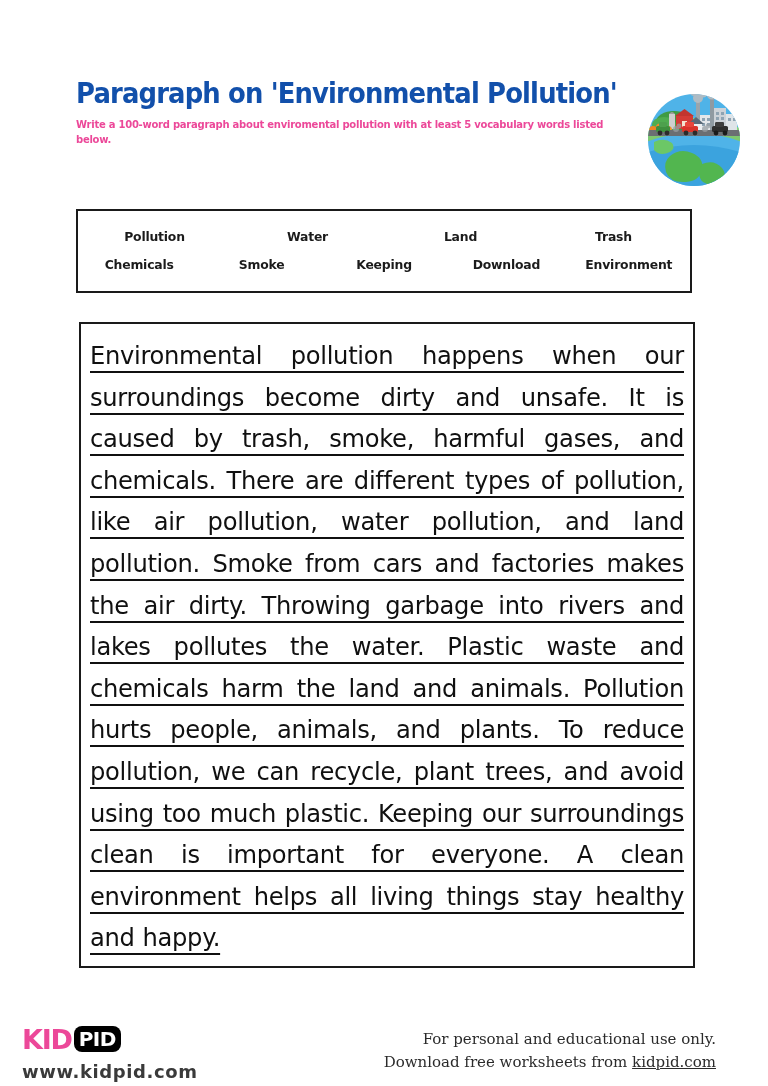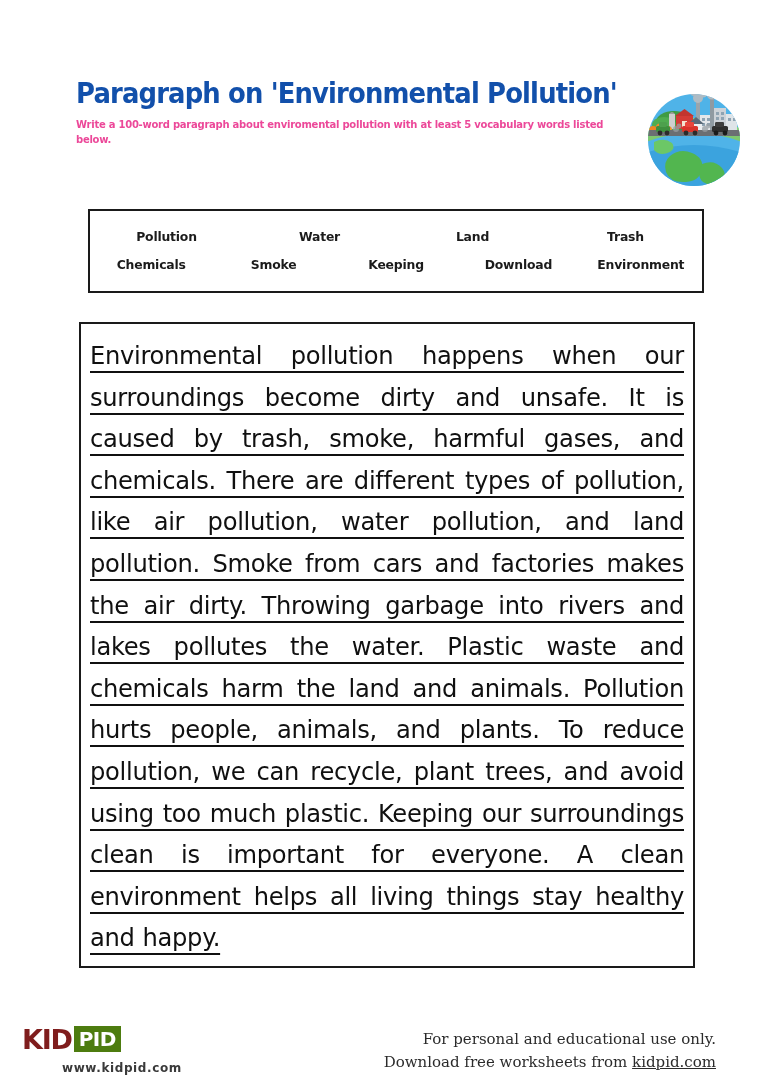--- a/index.html
+++ b/index.html
@@ -52,21 +52,21 @@
     left: 640px;
     top: 72px;
     width: 108px;
     height: 116px;
     pointer-events: none;
   }
 
   
   #vocab-box {
     position: absolute;
-    left: 88px;
+    left: 76px;
     top: 209px;
     width: 616px;
     height: 84px;
     border: 2.2px solid #1a1a1a;
     box-sizing: border-box;
     display: flex;
     flex-direction: column;
     justify-content: center;
   }
   .vocab-row {
@@ -131,44 +131,43 @@
   }
   #logo-wordmark {
     display: flex;
     align-items: center;
     height: 30px;
   }
   #logo-kid {
     font-family: "DejaVu Sans", sans-serif;
     font-size: 27px;
     font-weight: 700;
-    color: #7f1d1d;
+    color: #ec4899;
     letter-spacing: -1.2px;
     line-height: 1;
   }
   #logo-pid {
     font-family: "DejaVu Sans", sans-serif;
     font-size: 20px;
     font-weight: 700;
     color: #ffffff;
-    background: #4d7c0f;
-    border-radius: 0;
+    background: #000000;
+    border-radius: 8px;
     padding: 2.5px 5px 3.5px 5px;
     letter-spacing: -0.6px;
     line-height: 1;
     margin-left: 2px;
   }
   #logo-url {
     font-family: "DejaVu Sans", sans-serif;
-    font-size: 12px;
+    font-size: 18px;
     font-weight: 700;
     color: #3a3a3a;
     letter-spacing: 0.6px;
     margin-top: 7px;
-    margin-left: 40px;
   }
   #footer-note {
     position: absolute;
     right: 52px;
     top: 12px;
     text-align: right;
     font-family: "DejaVu Serif", serif;
     font-size: 15px;
     color: #2b2b2b;
     line-height: 1.55;

